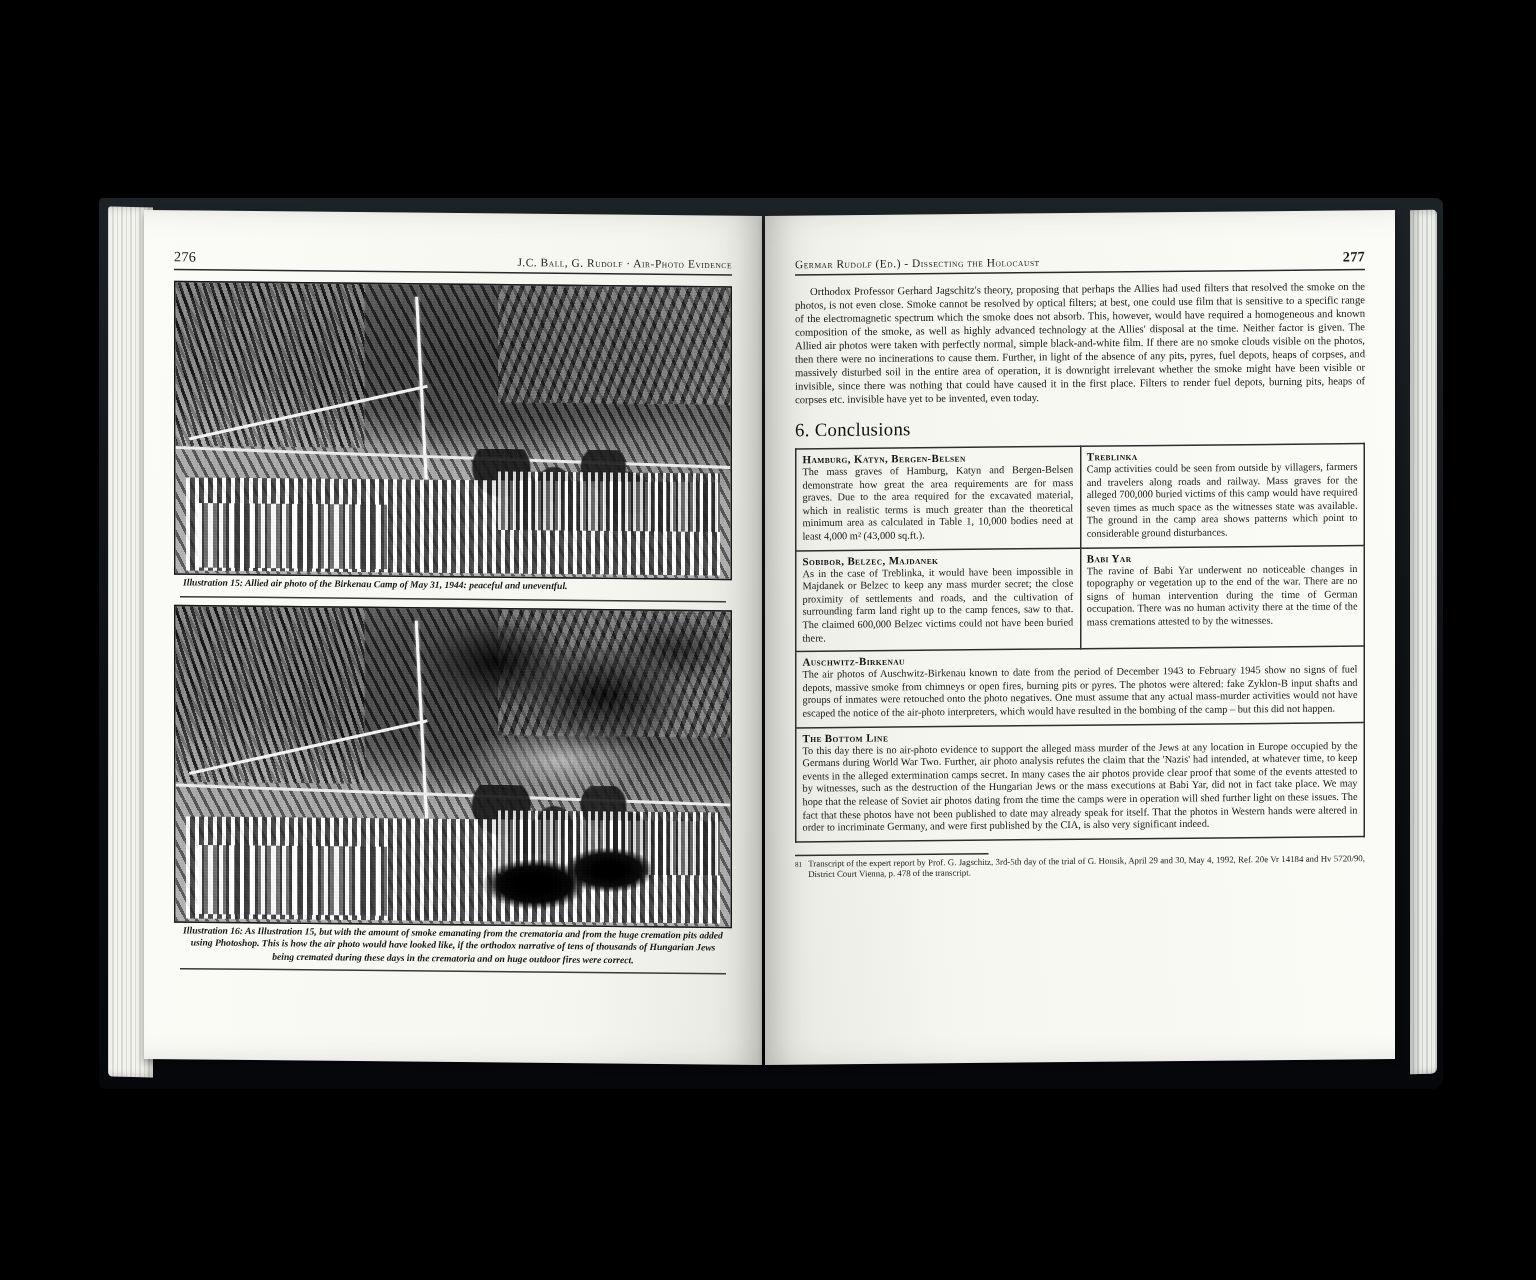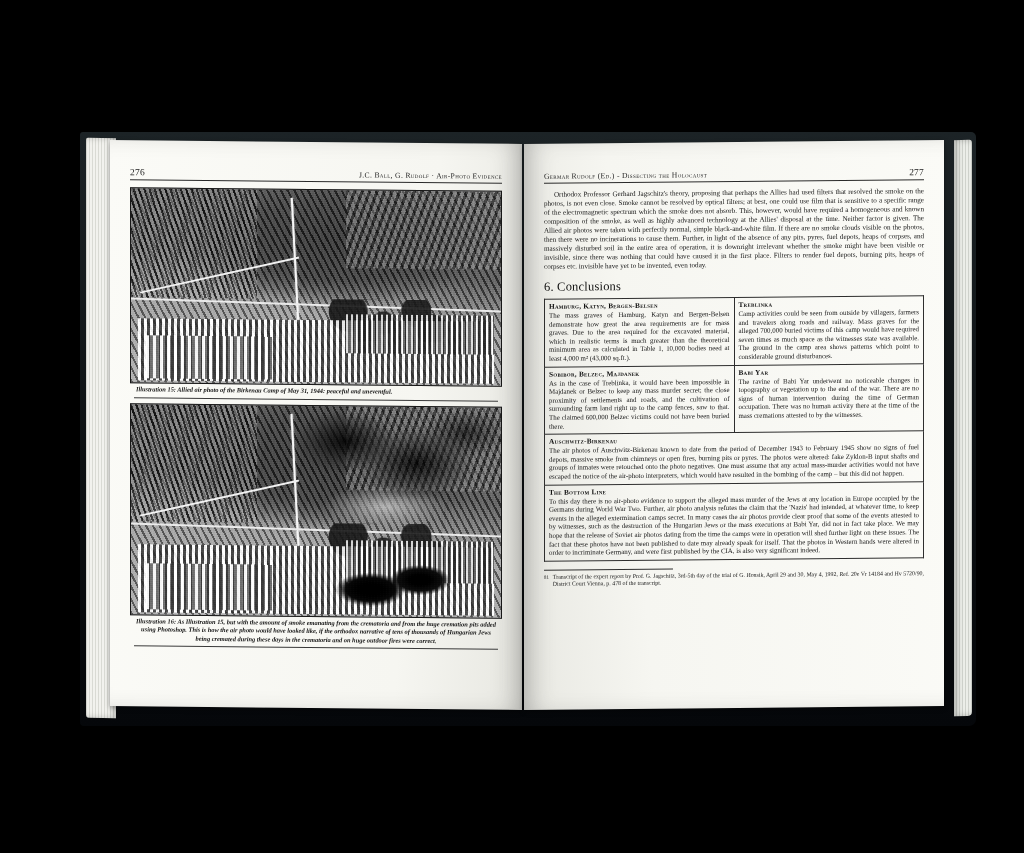--- a/index.html
+++ b/index.html
@@ -11,21 +11,21 @@
     width: 1024px;
     height: 853px;
     position: relative;
     overflow: hidden;
     font-family: "Liberation Serif", serif;
   }
 
   
   #book-spread {
     position: absolute;
-    left: 78px;
+    left: 64px;
     top: 128px;
     width: 900px;
     height: 600px;
   }
 
   
   .cover-slab {
     position: absolute;
     left: 2px;
     top: 4px;
@@ -112,21 +112,21 @@
     letter-spacing: 0.2px;
   }
   .runhead .rh-title {
     font-size: 7.6px;
     color: #1a1a1a;
     font-variant: small-caps;
     letter-spacing: 0.35px;
     white-space: nowrap;
   }
   .runhead-left .rh-title { margin-left: auto; }
-  .runhead-right .folio { margin-left: auto; }
+  .runhead-right .folio { margin-left: auto; font-weight: bold; }
 
   
   .figure-block { margin-bottom: 5px; }
   .photo {
     position: relative;
     width: 100%;
     border: 1px solid #2b2b2b;
     box-sizing: border-box;
     overflow: hidden;
     filter: grayscale(100%) contrast(122%);

